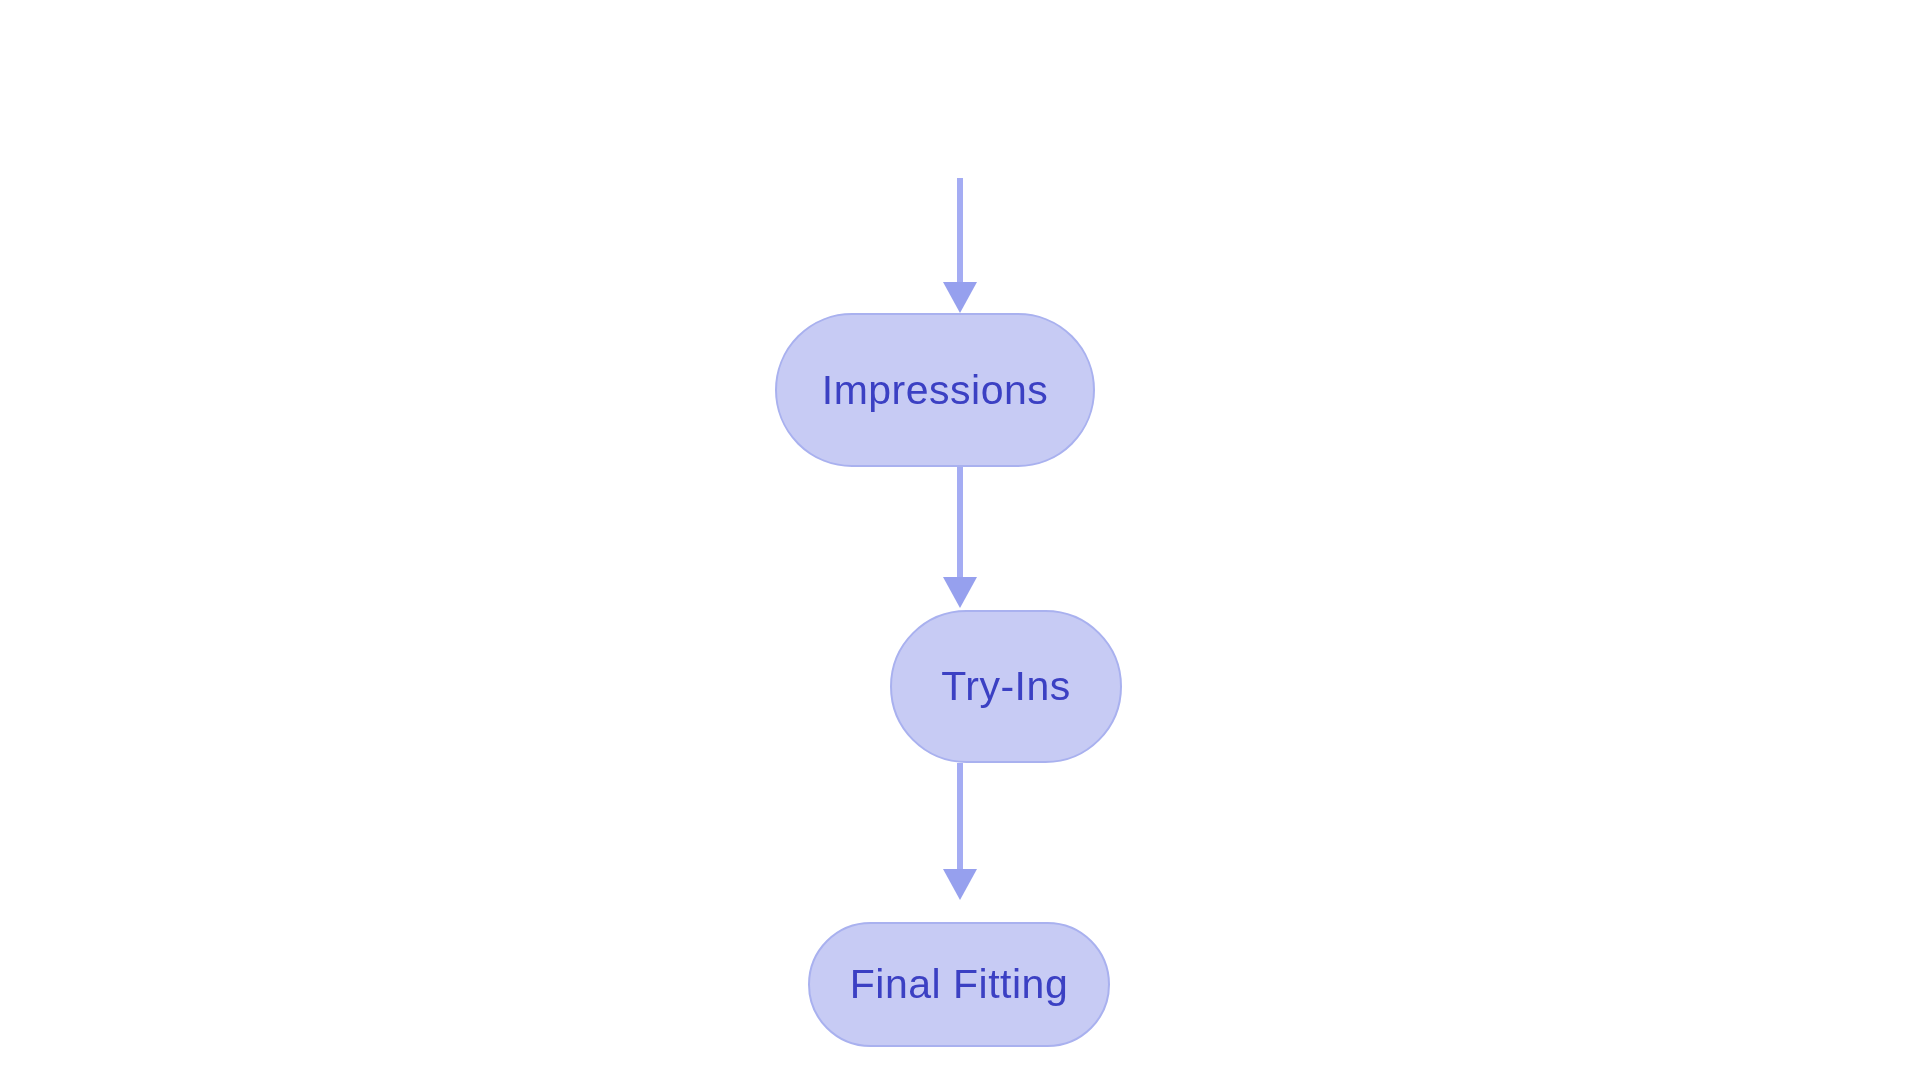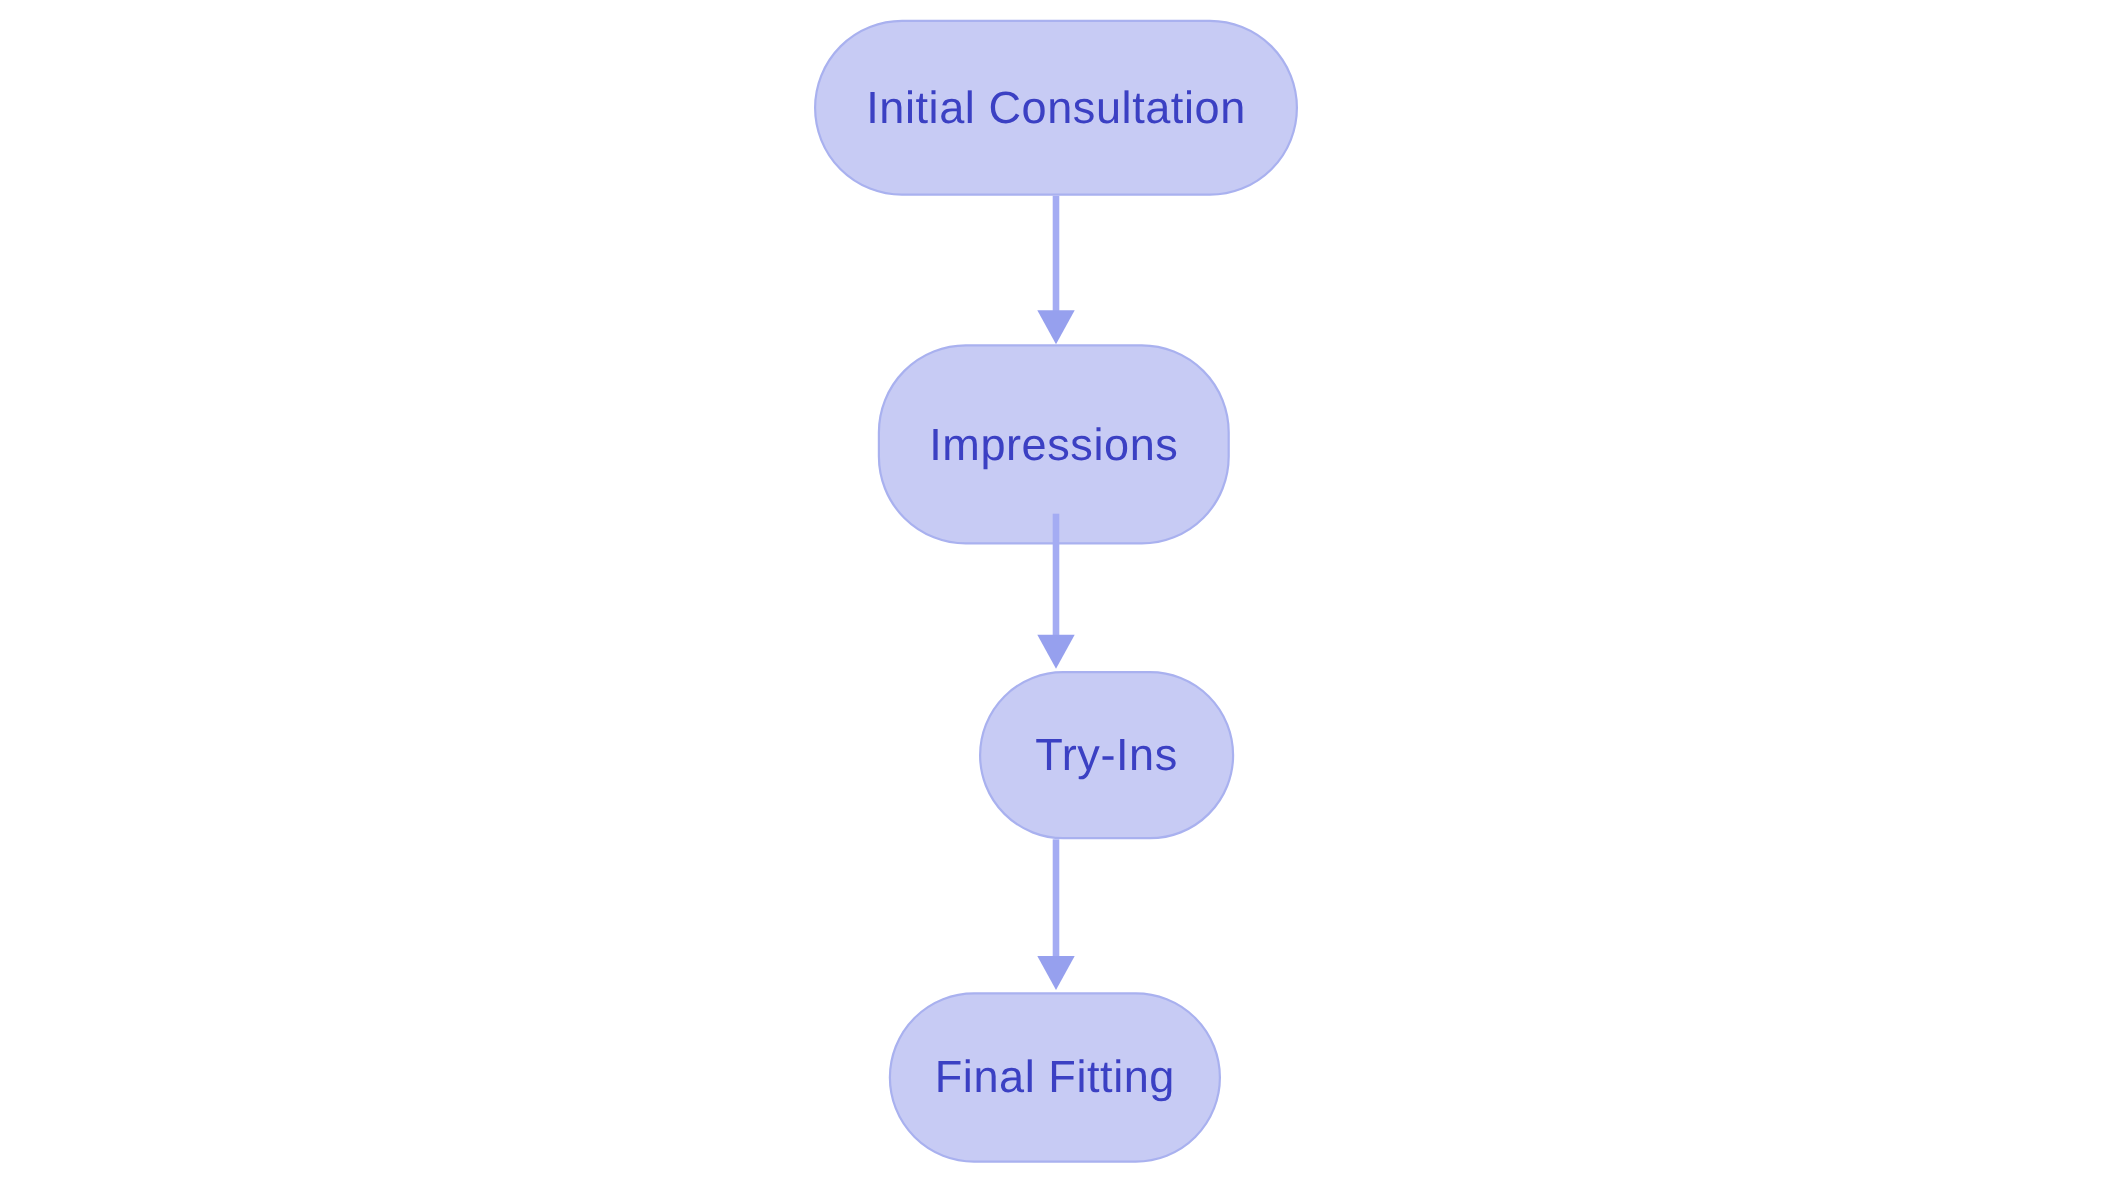--- a/index.html
+++ b/index.html
@@ -26,23 +26,23 @@
     justify-content: center;
   }
   .node .label {
     color: var(--text-color, #3b40c3);
     font-size: 41px;
     line-height: 1;
     white-space: nowrap;
     letter-spacing: 0.5px;
   }
   .node-1 { left: 740px; top: 18px;  width: 440px; height: 160px; }
-  .node-2 { left: 798px; top: 313px; width: 320px; height: 182px; }
+  .node-2 { left: 775px; top: 313px; width: 320px; height: 154px; }
   .node-3 { left: 890px; top: 610px; width: 232px; height: 153px; }
-  .node-4 { left: 808px; top: 902px; width: 302px; height: 155px; }
+  .node-4 { left: 808px; top: 922px; width: 302px; height: 125px; }
 
   .arrow { position: absolute; width: 0; height: 0; }
   .arrow .line {
     position: absolute;
     left: -3px;
     top: 0;
     width: 6px;
     background: var(--arrow-line, #a4acf3);
   }
   .arrow .head {
@@ -62,23 +62,20 @@
   .arrow-2 .head { top: 110px; }
   .arrow-3 { left: 960px; top: 763px; }
   .arrow-3 .line { height: 108px; }
   .arrow-3 .head { top: 106px; }
 </style>
 </head>
 <body>
 
 <div class="canvas">
 
-  <div class="node node-1">
-    <span class="label">Initial Consultation</span>
-  </div>
 
   <div class="arrow arrow-1">
     <div class="line"></div>
     <div class="head"></div>
   </div>
 
   <div class="node node-2">
     <span class="label">Impressions</span>
   </div>
 

